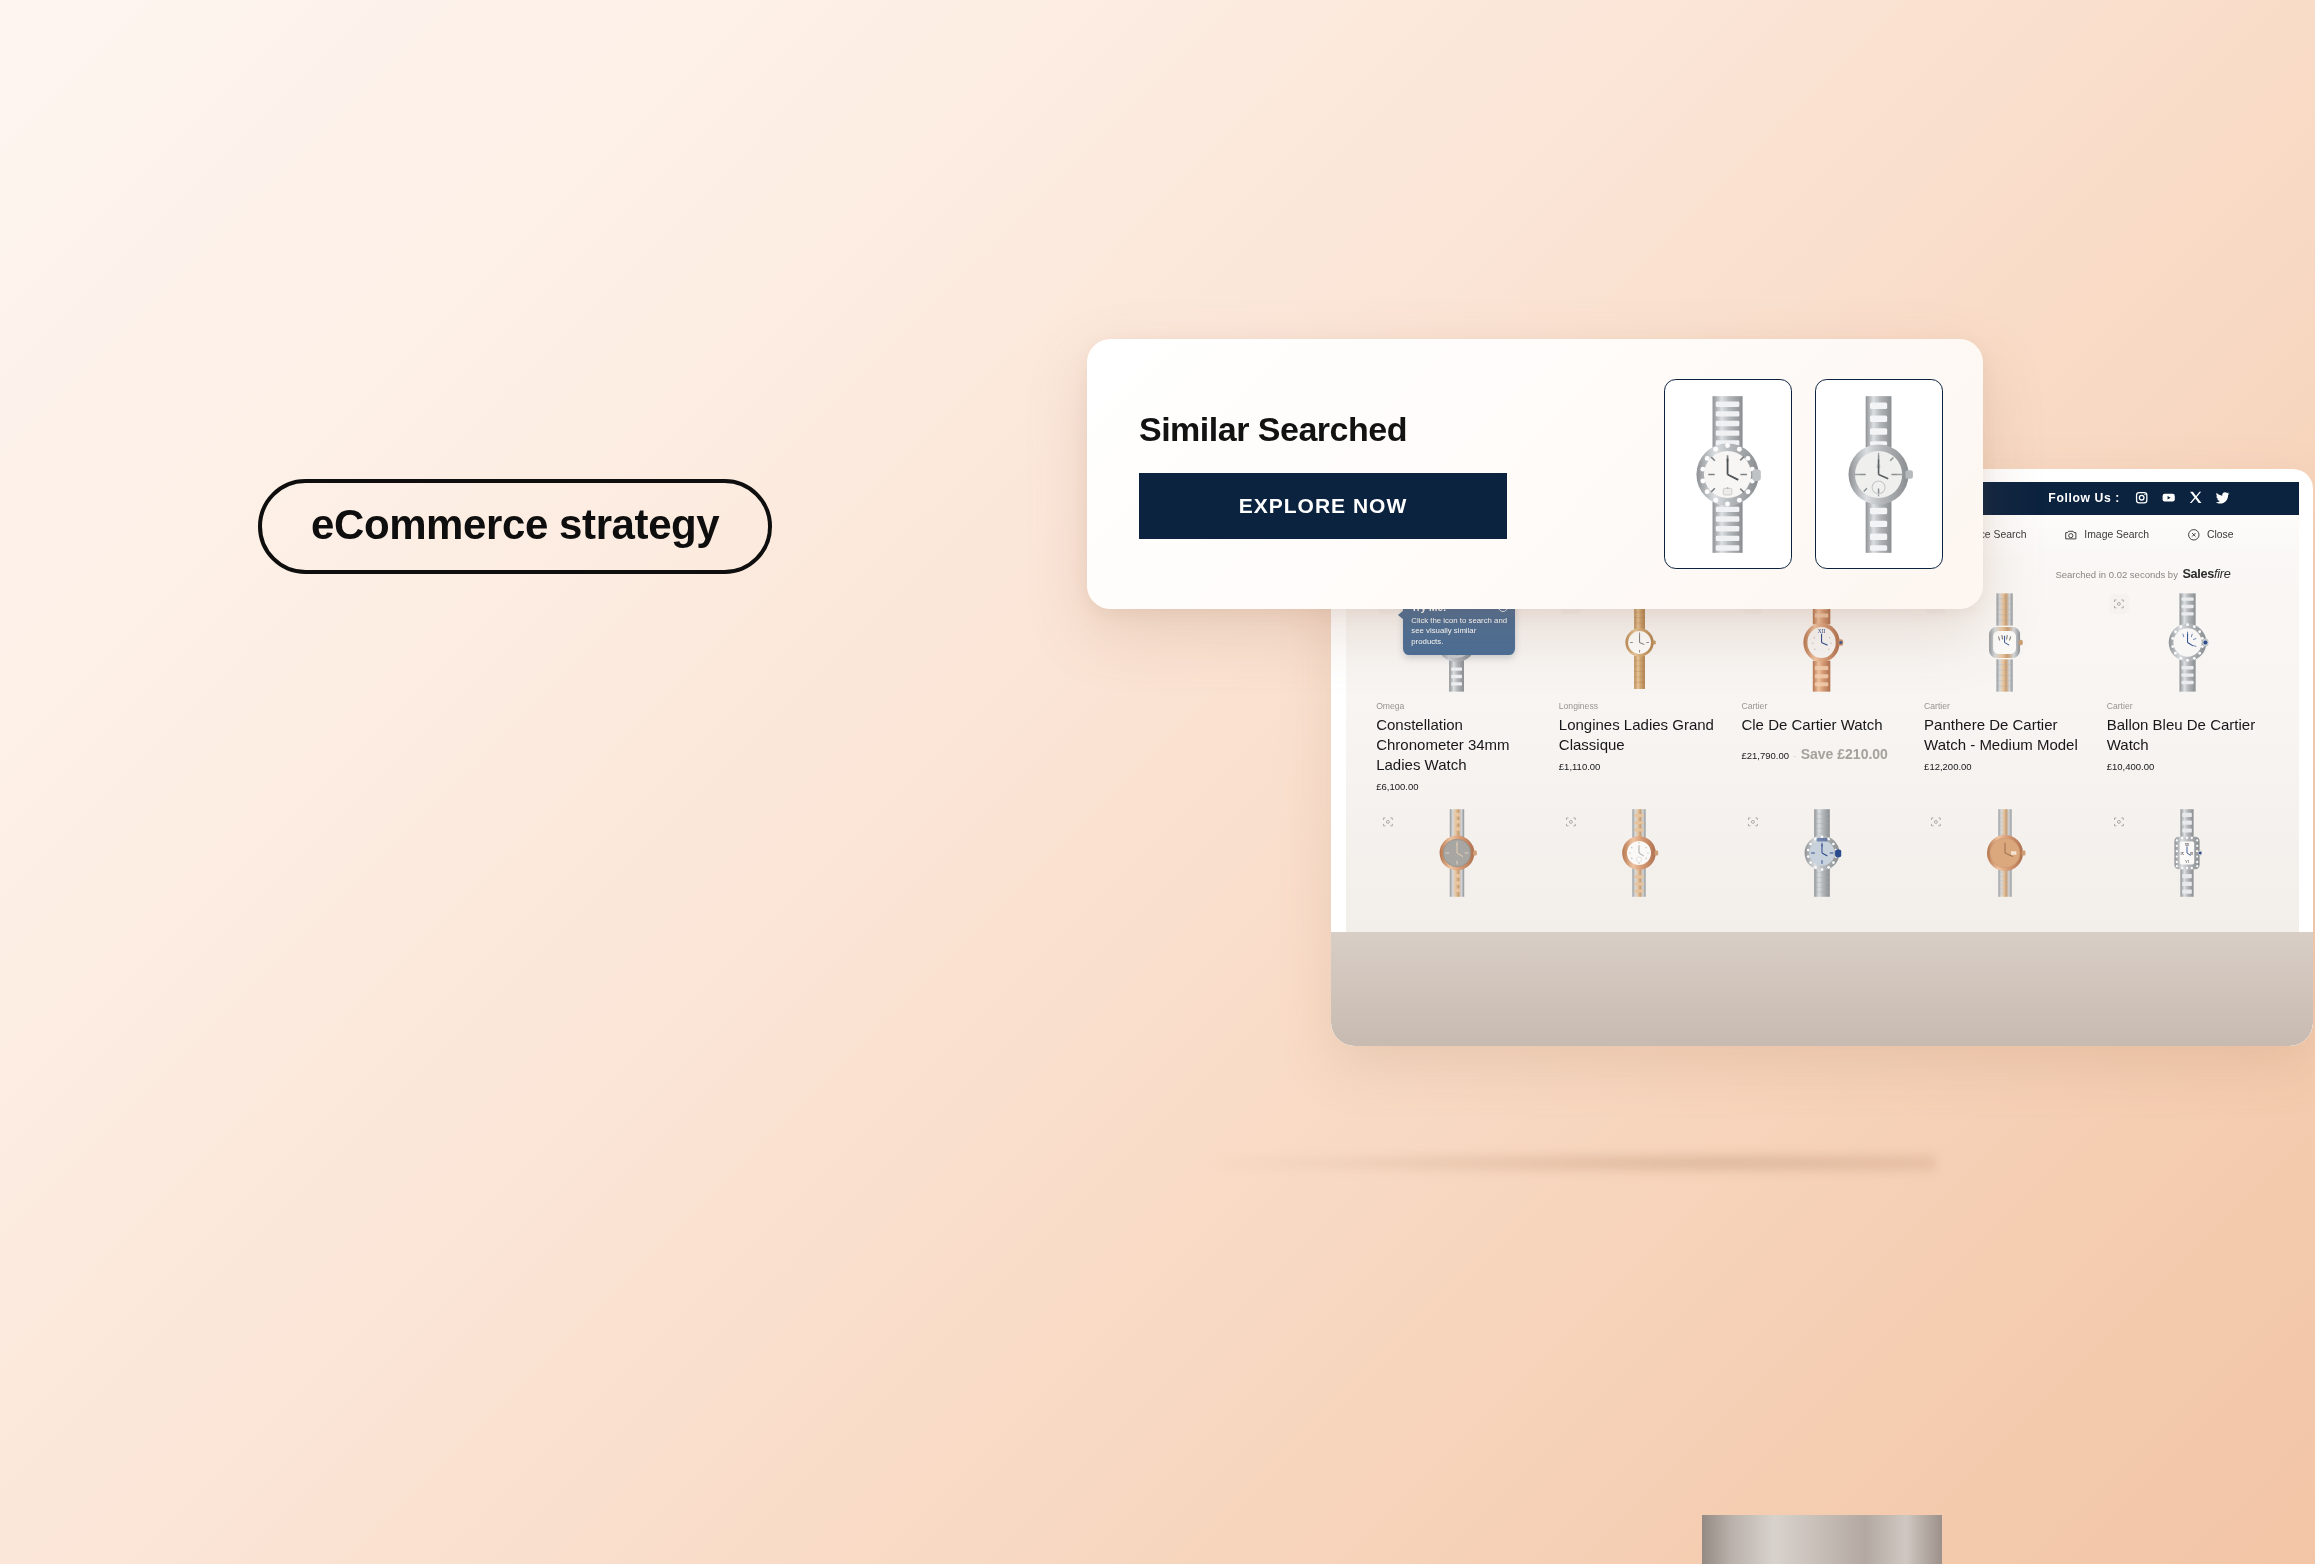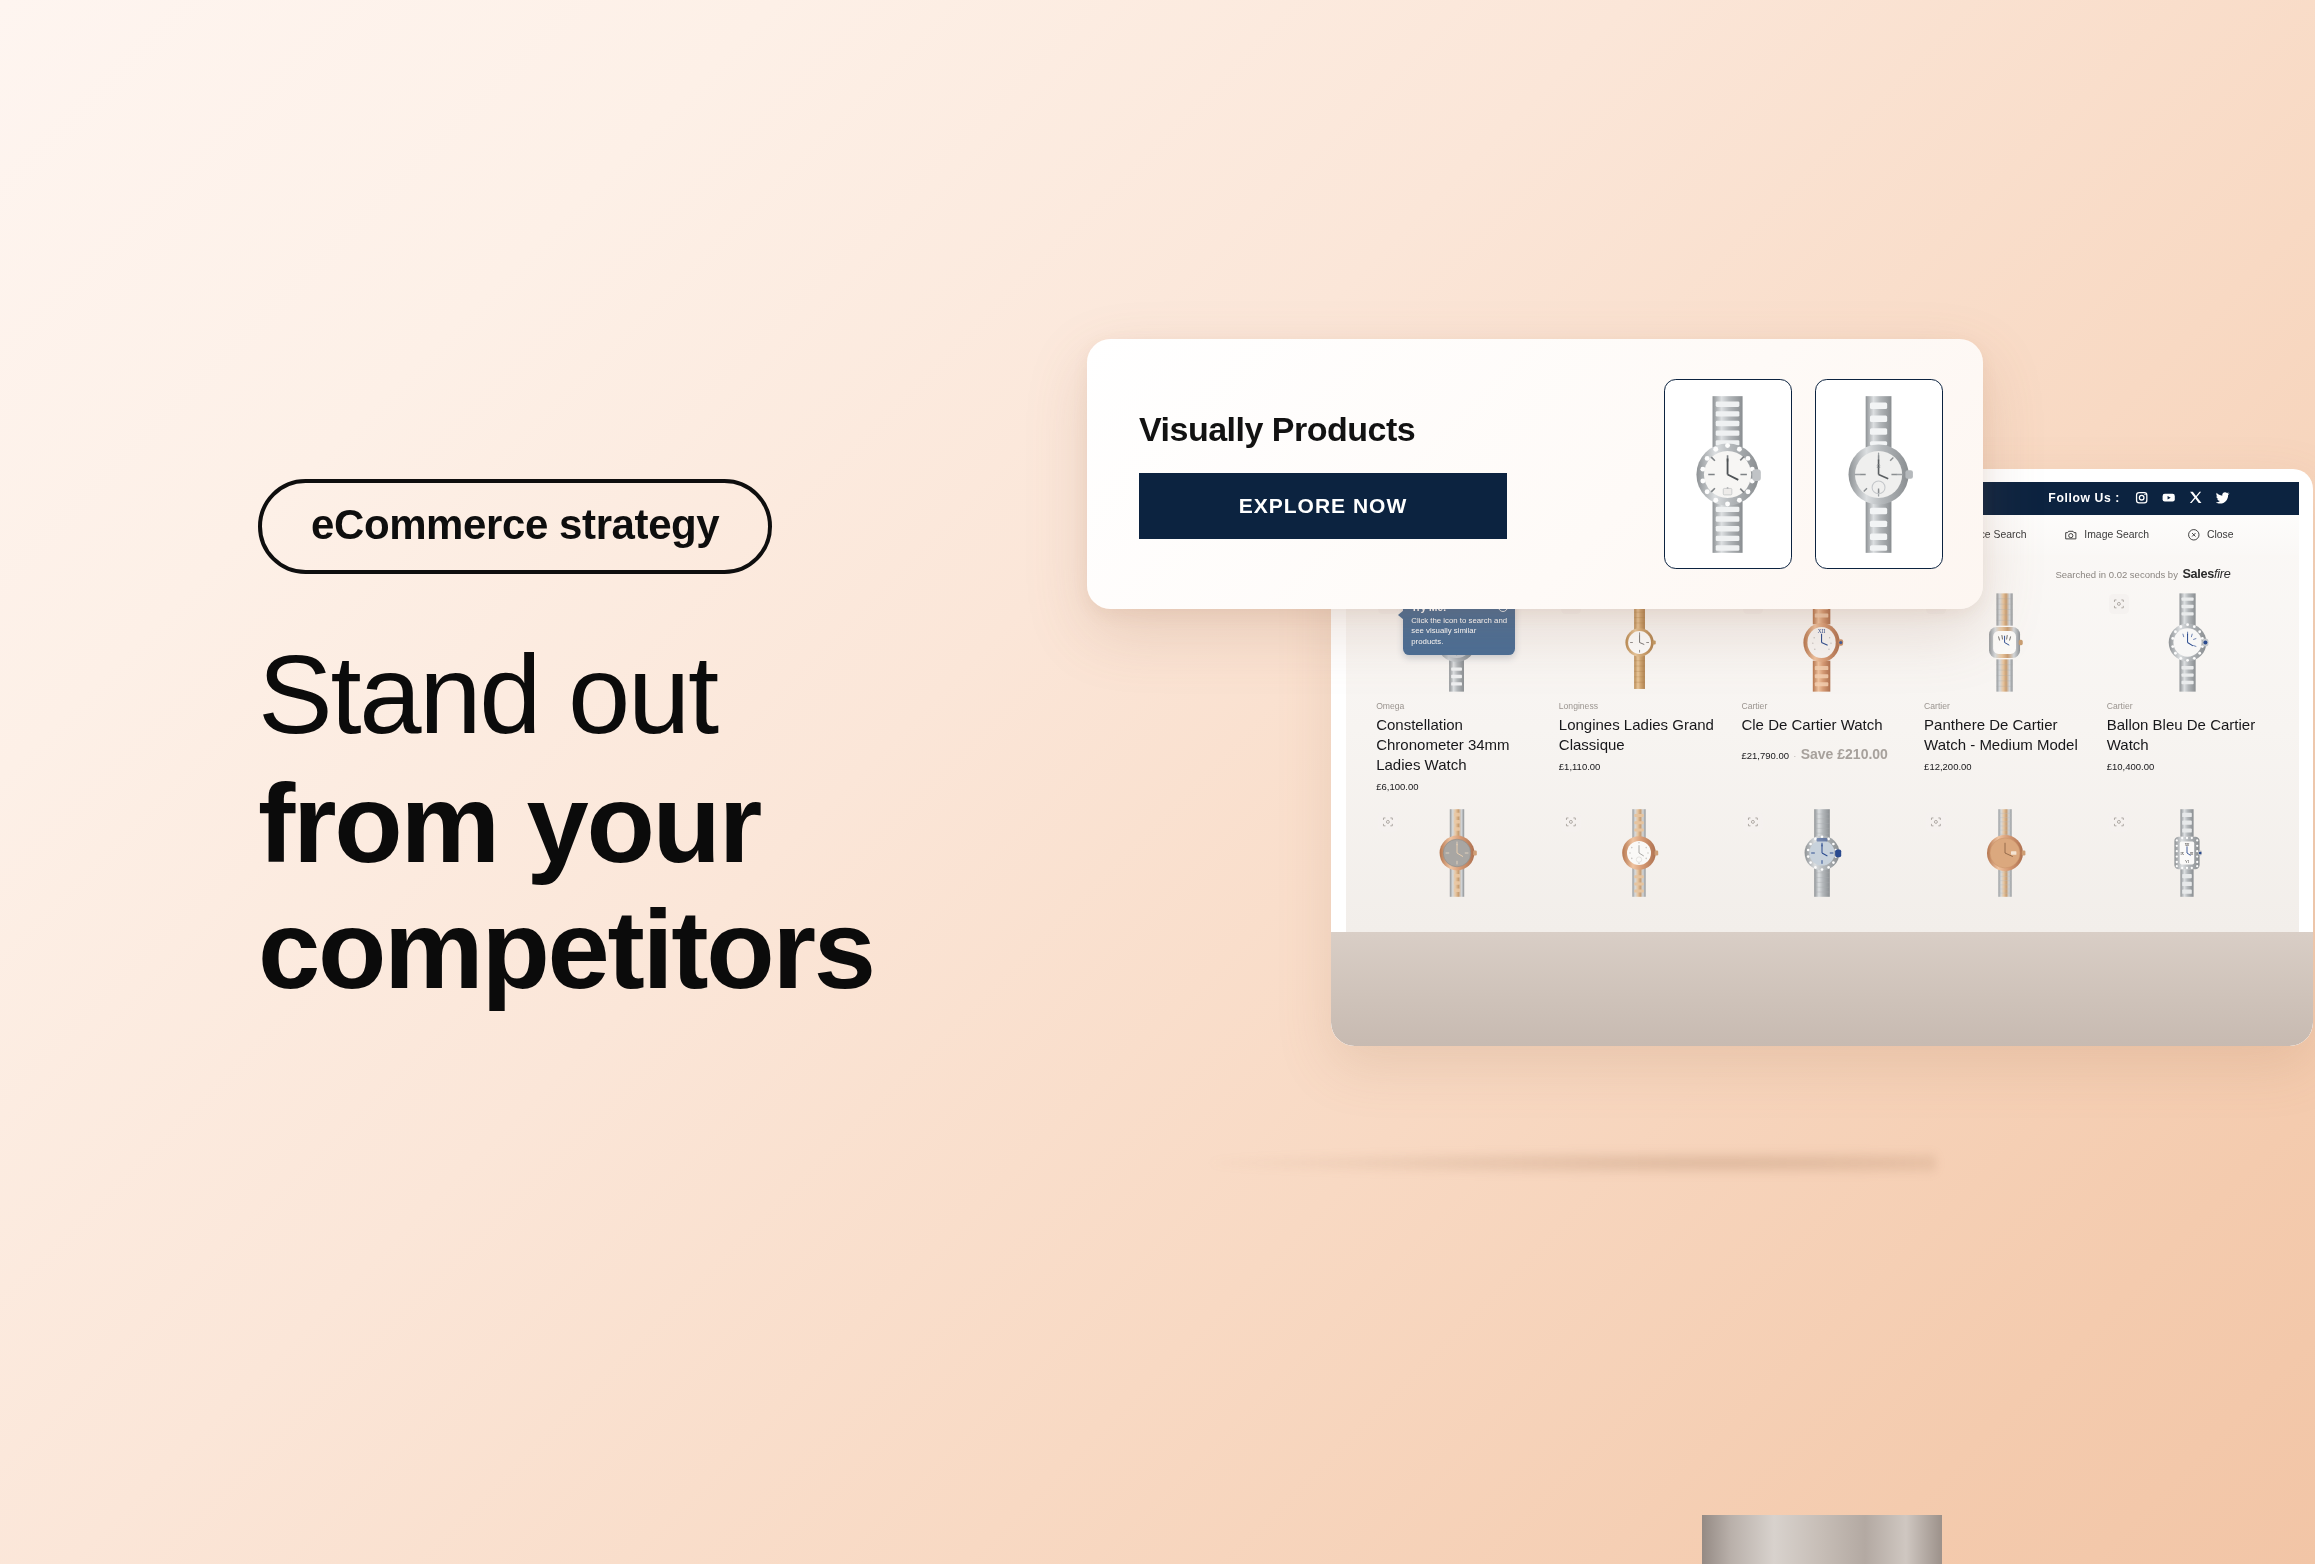--- a/index.html
+++ b/index.html
@@ -334,25 +334,20 @@
   
   .w-sm { height: 101px; width: auto; display: block; }
   .w-md { height: 90px; width: auto; display: block; }
   .w-lg { height: 161px; width: auto; display: block; }
 </style>
 </head>
 <body>
 
 <div class="hero">
   <div class="badge">eCommerce strategy</div>
-  <h1 class="headline">
-    <span class="line thin">Stand out</span>
-    <span class="line strong">from your</span>
-    <span class="line strong">competitors</span>
-  </h1>
 </div>
 
 <div class="floor-shadow"></div>
 
 <div class="monitor">
   <div class="monitor-body">
 
     <div class="screen">
 
       <div class="follow-bar">
@@ -865,21 +860,21 @@
     <div class="chin"></div>
   </div>
 
   <div class="neck"></div>
 
 </div>
 
 <div class="float-card">
   <div class="card-copy">
     <div class="card-title">
-      <span>Visually Products</span>
+      <span>Similar Searched</span>
     </div>
     <button class="explore-btn">EXPLORE NOW</button>
   </div>
 
   <div class="card-thumbs">
     <div class="thumb">
       <svg class="w-lg" viewBox="0 0 70 150">
         <rect x="21" y="2" width="28" height="48" fill="url(#steel)"></rect>
         <rect x="21" y="100" width="28" height="48" fill="url(#steel)"></rect>
         <g fill="#EFF1F2">

